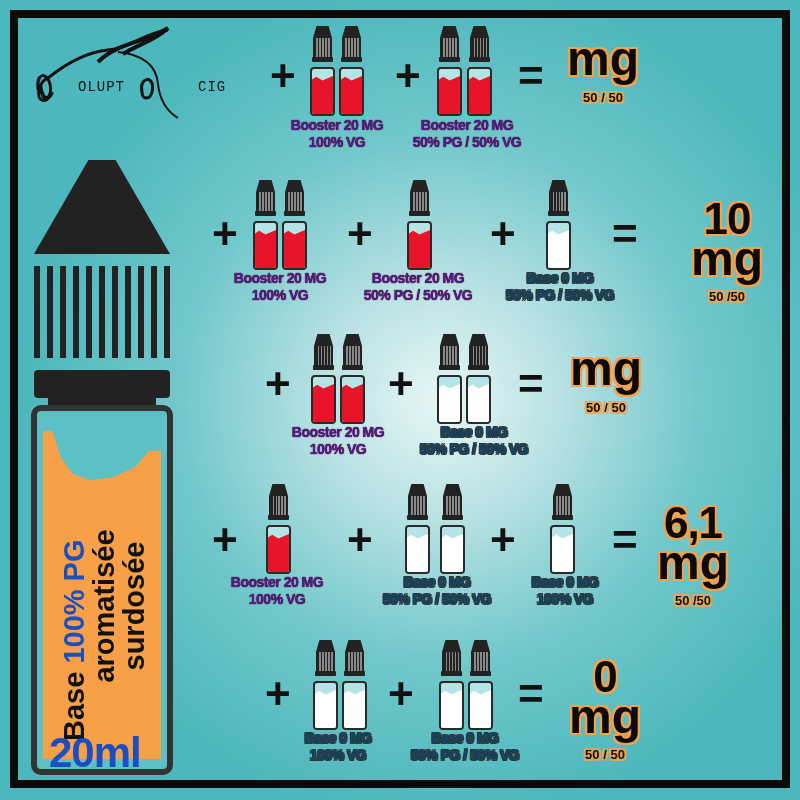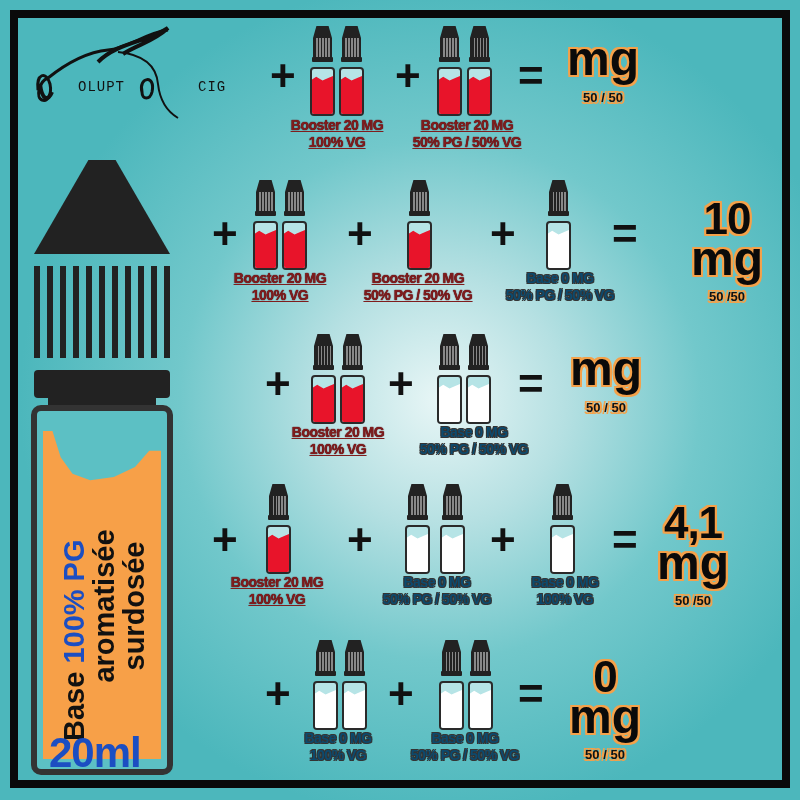--- a/index.html
+++ b/index.html
@@ -94,21 +94,21 @@
   .bottle.white .fill { background: #ffffff; }
   .op {
     position: absolute; font-size: 44px; font-weight: bold; color: #111; line-height: 1;
   }
   .lbl {
     position: absolute; text-align: center; font-weight: bold; font-size: 14px; line-height: 17px;
     white-space: nowrap; transform: translateX(-50%);
     font-family: "Liberation Sans Narrow", "Liberation Sans", sans-serif;
     letter-spacing: -0.5px;
   }
-  .lbl.red { color: #7f1d1d; text-shadow: 0 0 1px #5a0a10, 0 0 1px #5a0a10; text-decoration: underline; }
+  .lbl.red { color: #4c1d95; text-shadow: 0 0 1px #5a0a10, 0 0 1px #5a0a10; }
   .lbl.white { color: #0c4a6e; text-shadow: -1px -1px 0 #333, 1px -1px 0 #333, -1px 1px 0 #333, 1px 1px 0 #333; }
   .result { position: absolute; text-align: center; transform: translateX(-50%); }
   .result .num, .result .unit {
     display: block; font-weight: bold; color: #0a0a0a; line-height: 0.95;
     text-shadow: -2px -2px 0 #f4a14a, 2px -2px 0 #f4a14a, -2px 2px 0 #f4a14a, 2px 2px 0 #f4a14a,
                  0 -2px 0 #f4a14a, 0 2px 0 #f4a14a, -2px 0 0 #f4a14a, 2px 0 0 #f4a14a;
   }
   .result .num { font-size: 44px; letter-spacing: -1px; }
   .result .unit { font-size: 48px; margin-top: -4px; }
   .result .ratio {
@@ -331,21 +331,21 @@
       <div class="cap-ridge"></div>
       <div class="cap-collar"></div>
       <div class="glass">
         <div class="fill"></div>
       </div>
     </div>
   <div class="lbl white" style="left:565px;top:574px"><span>Base 0 MG</span><br><span>100% VG</span></div>
 
   <span class="op" style="left:612px;top:518px">=</span>
   <div class="result" style="left:693px;top:502px">
-    <span class="num">4,1</span>
+    <span class="num">6,1</span>
     <span class="unit">mg</span>
     <span class="ratio">50 /50</span>
   </div>
 </div>
 
 <div>
   <span class="op" style="left:265px;top:672px">+</span>
   <div class="bottle white" style="left:313px;top:640px">
       <div class="cap-tip"></div>
       <div class="cap-ridge"></div>

